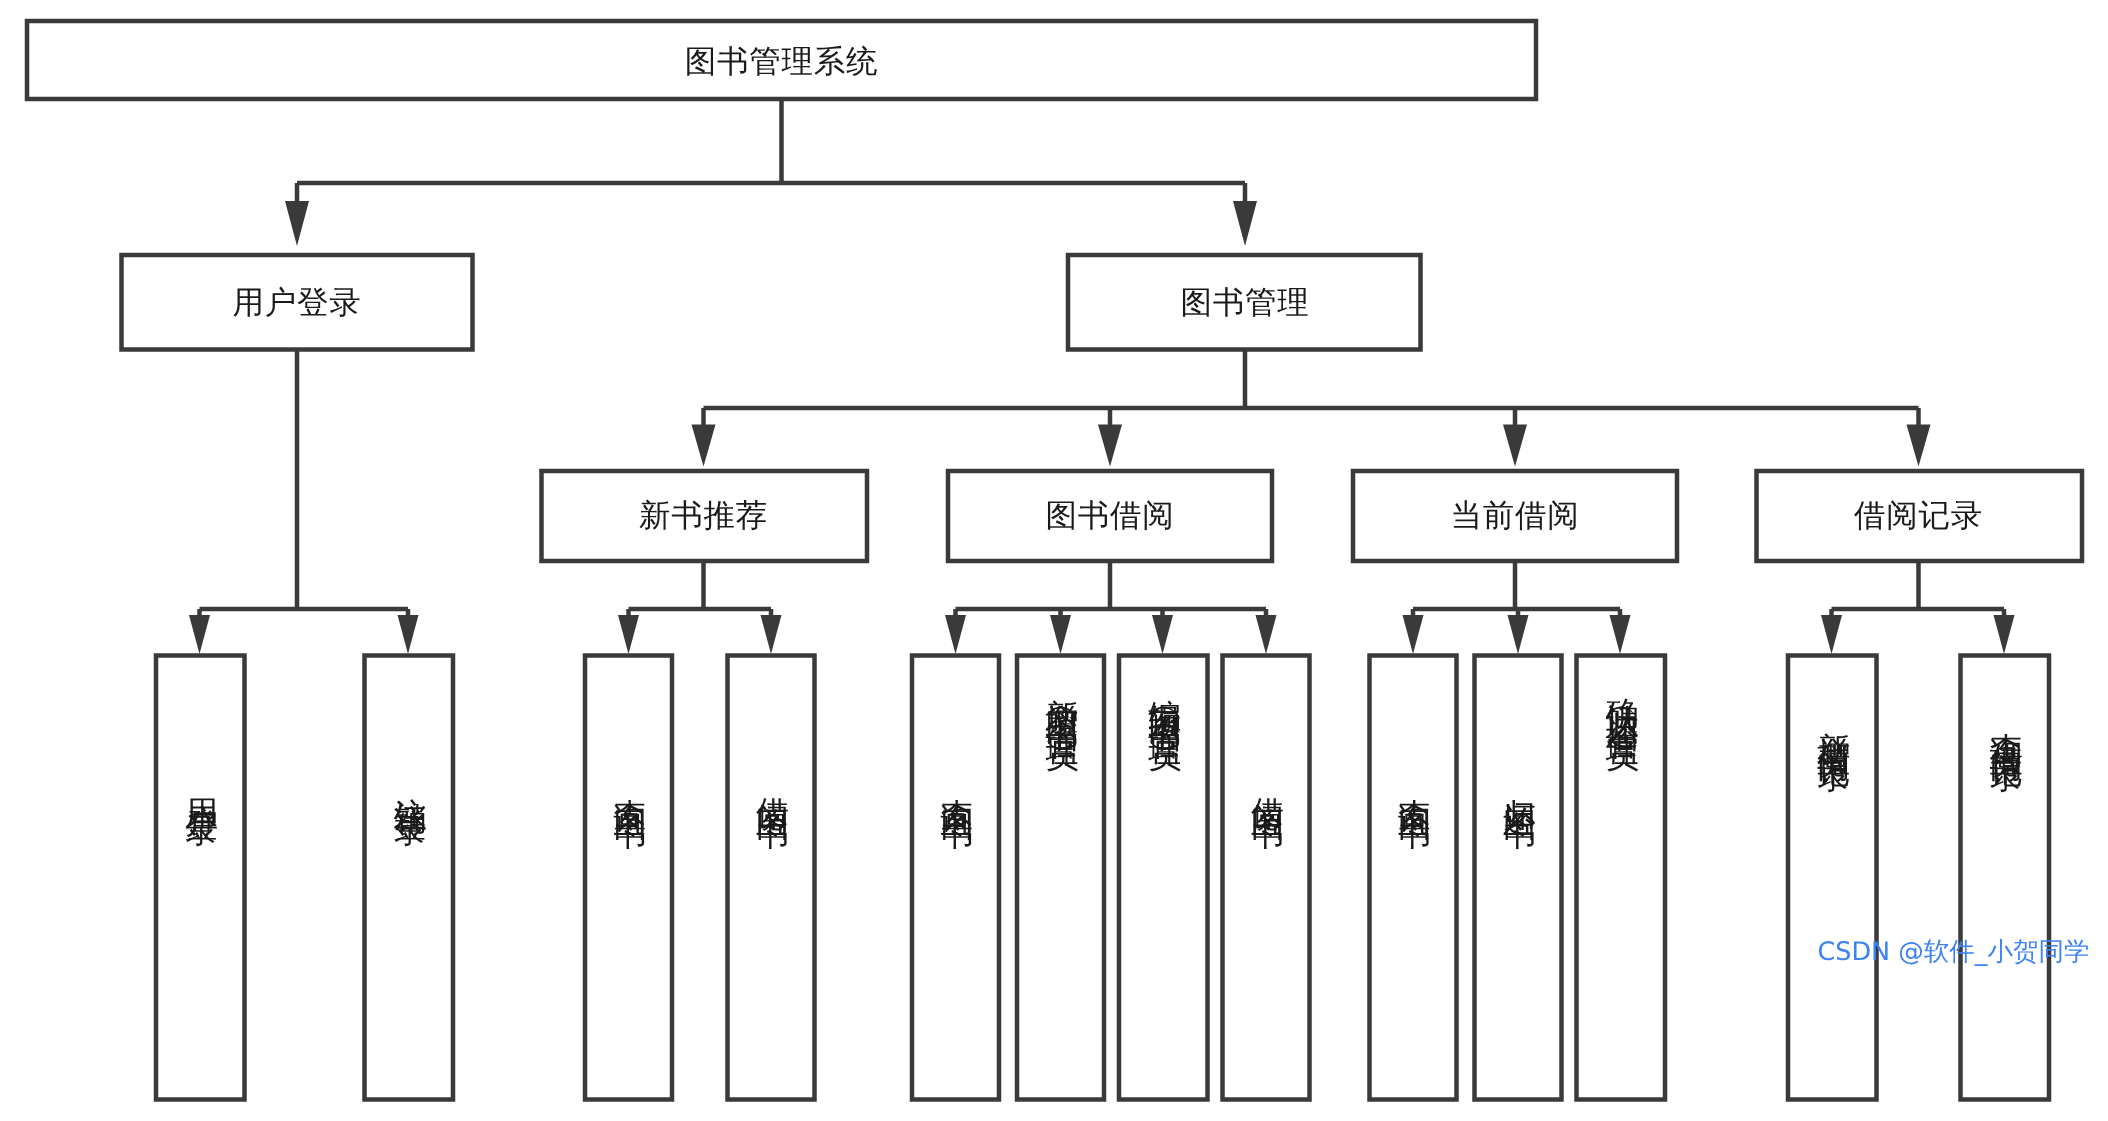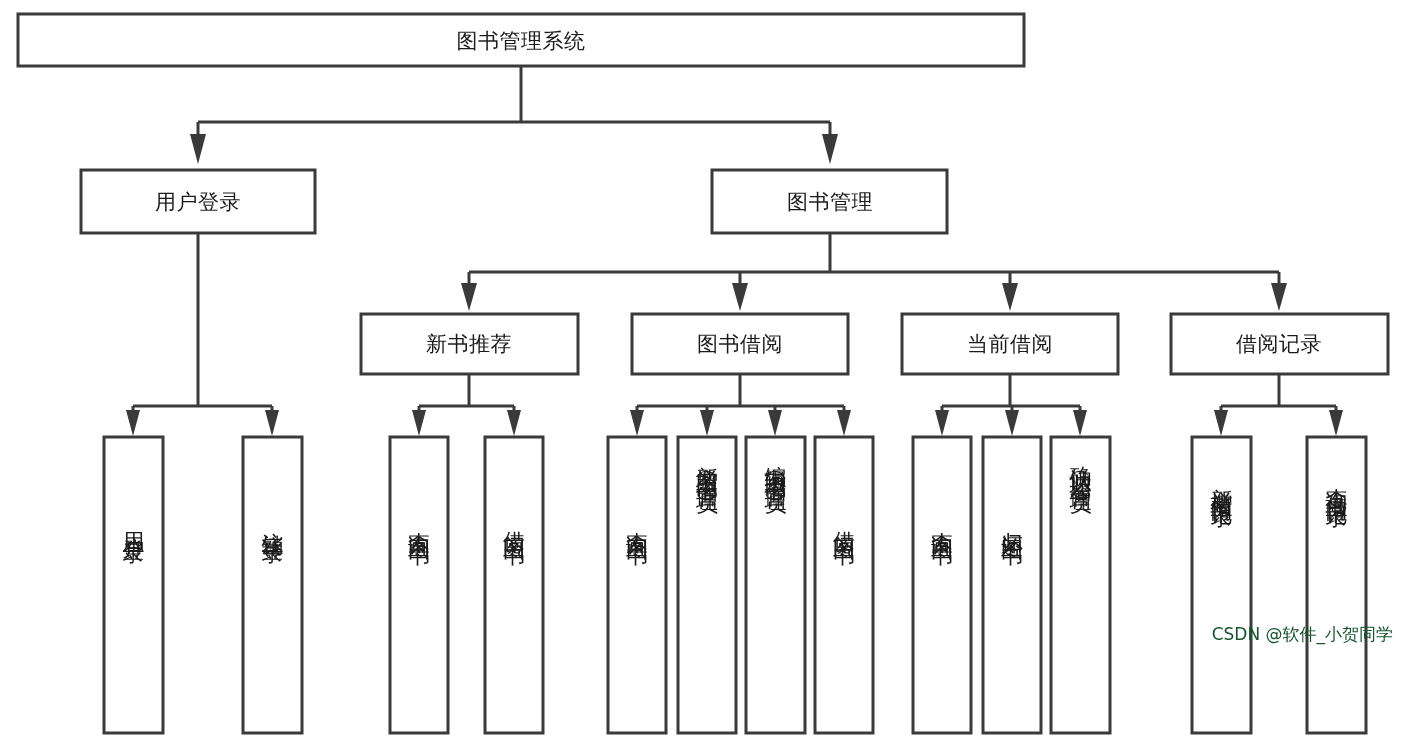--- a/index.html
+++ b/index.html
@@ -67,21 +67,21 @@
     letter-spacing: 4px;
     white-space: nowrap;
     text-align: left;
   }
   .watermark {
     position: absolute;
     right: 12px;
     bottom: 8px;
     font-family: "DejaVu Sans", "Liberation Sans", sans-serif;
     font-size: 17px;
-    color: #14532d;
+    color: #3b82f6;
     white-space: nowrap;
     user-select: none;
   }
 </style>
 </head>
 <body>
 
 <div id="diagram-root">
 
   <svg id="flow-svg" viewBox="0 0 1405 747">

